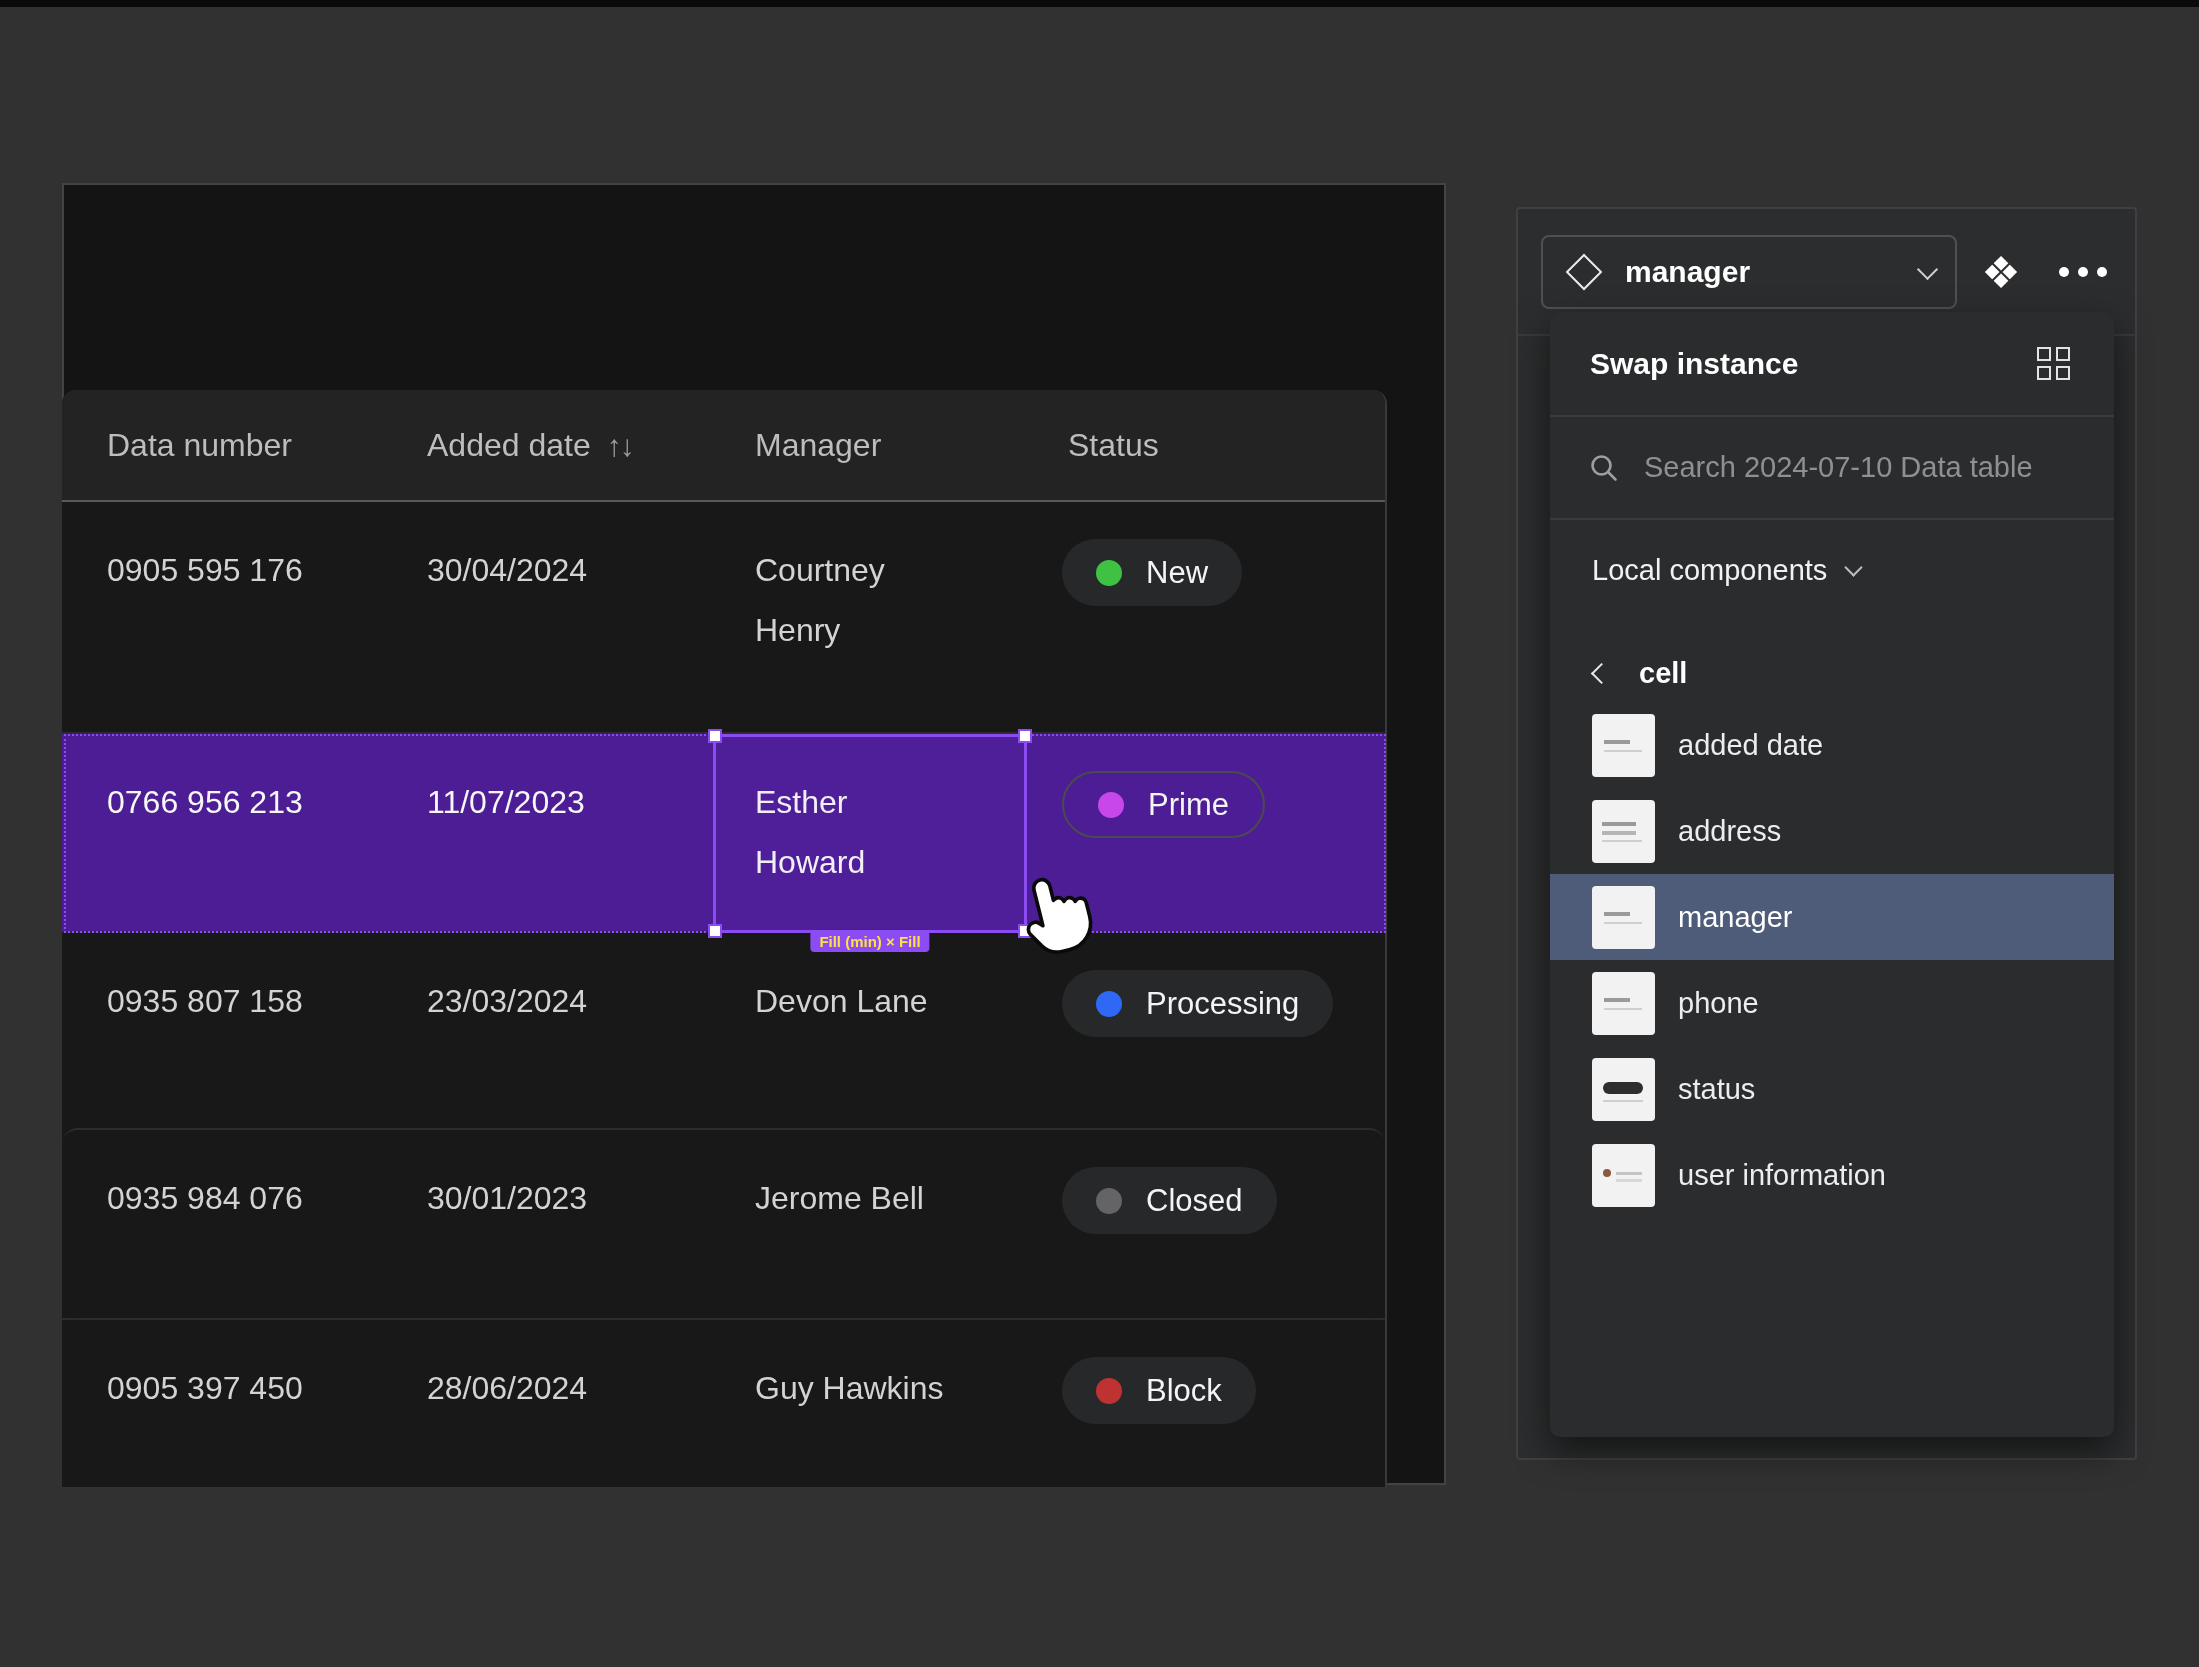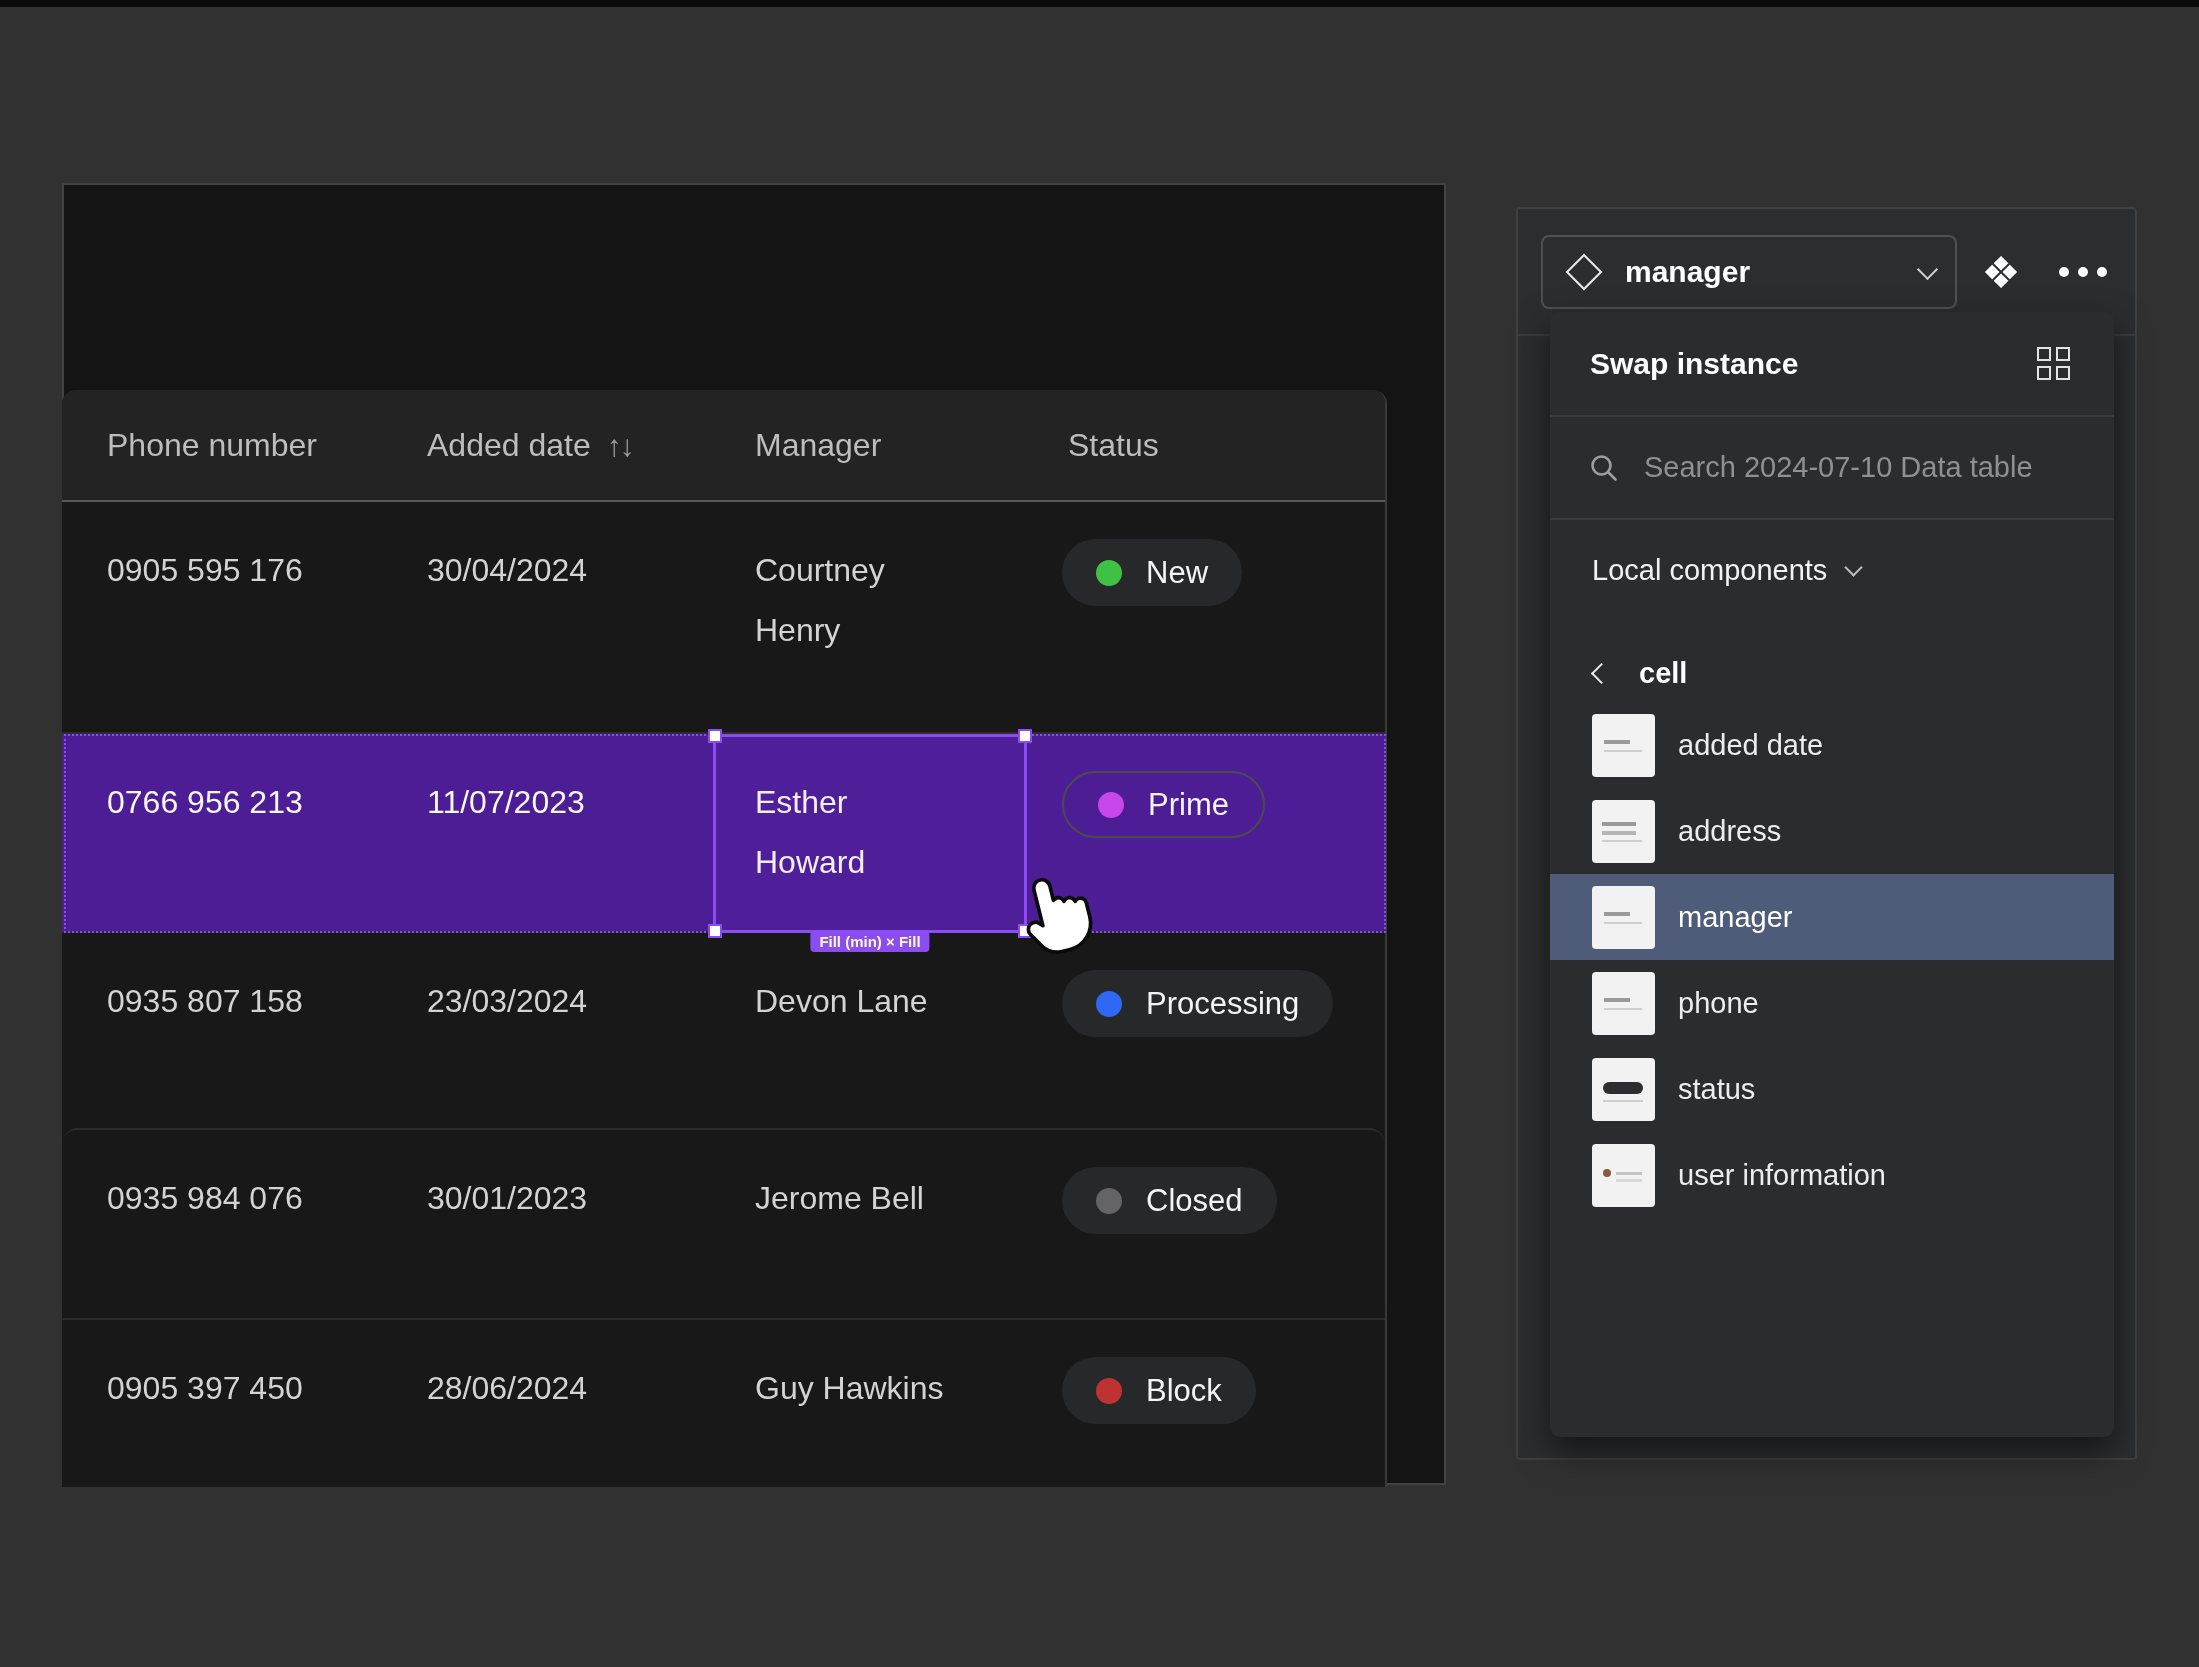--- a/index.html
+++ b/index.html
@@ -35,21 +35,21 @@
   .badge.badge-outlined{background:transparent;border:2px solid #4b4b4d;}
   .dot{width:26px;height:26px;border-radius:50%;flex:0 0 auto;}
 
   
   .sel-row{position:absolute;left:0;top:549px;width:1322px;height:199px;border:2px dotted #8c4cf3;
            box-sizing:border-box;pointer-events:none;z-index:20;}
   .sel-cell{position:absolute;left:649px;top:549px;width:314px;height:199px;border:3px solid #8c4cf3;
             background:rgba(140,76,243,0.05);box-sizing:border-box;z-index:21;}
   .hdl{position:absolute;width:14px;height:14px;background:#fff;border:2.5px solid #8c4cf3;box-sizing:border-box;}
   .hdl.tl{left:-8px;top:-8px;} .hdl.tr{right:-8px;top:-8px;} .hdl.bl{left:-8px;bottom:-8px;} .hdl.br{right:-8px;bottom:-8px;}
-  .sel-label{position:absolute;left:806px;top:746px;transform:translateX(-50%);background:#8c4cf3;color:#fef9c3;
+  .sel-label{position:absolute;left:806px;top:746px;transform:translateX(-50%);background:#8c4cf3;color:#fde047;
              font-size:15px;font-weight:bold;padding:2px 9px;border-radius:4px;white-space:nowrap;z-index:22;}
 
   
   .cursor{position:absolute;left:1022px;top:866px;z-index:100;transform:rotate(-14deg);}
 
   
   .sidebar{position:absolute;left:1516px;top:207px;width:621px;height:1253px;background:#2c2d2e;
            border:2px solid #404042;border-radius:4px;box-sizing:border-box;}
   .inst-select{position:absolute;left:23px;top:26px;width:416px;height:74px;border:2px solid #505052;border-radius:8px;
                display:flex;align-items:center;padding:0 20px;box-sizing:border-box;cursor:pointer;}
@@ -100,21 +100,21 @@
 </style>
 </head>
 <body>
 
 <div class="stage">
   <div class="topstrip"></div>
 
   <div class="frame">
     <div class="dtable">
       <div class="thead">
-        <span class="hcell h-phone">Phone number</span>
+        <span class="hcell h-phone">Data number</span>
         <span class="hcell h-date"><span>Added date</span><span class="sort">↑↓</span></span>
         <span class="hcell h-manager">Manager</span>
         <span class="hcell h-status">Status</span>
       </div>
       <div class="tbody">
 
           <div class="t-row">
             <span class="cell c-phone">0905 595 176</span>
             <span class="cell c-date">30/04/2024</span>
             <span class="cell c-manager">Courtney Henry</span>

